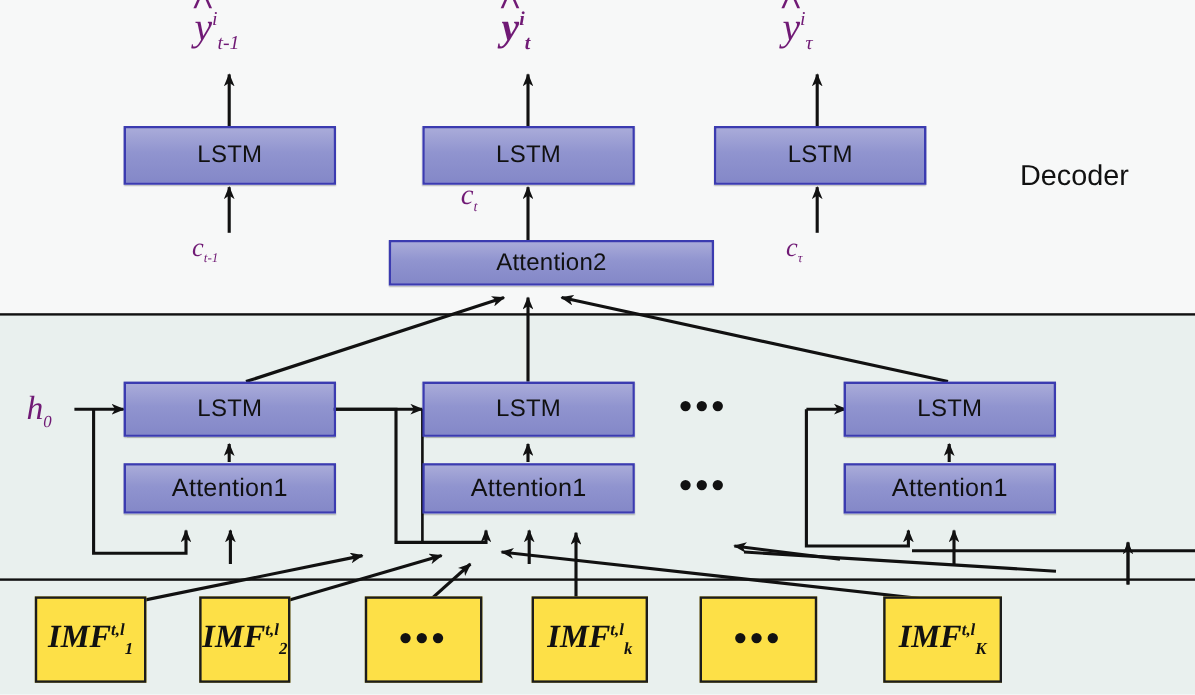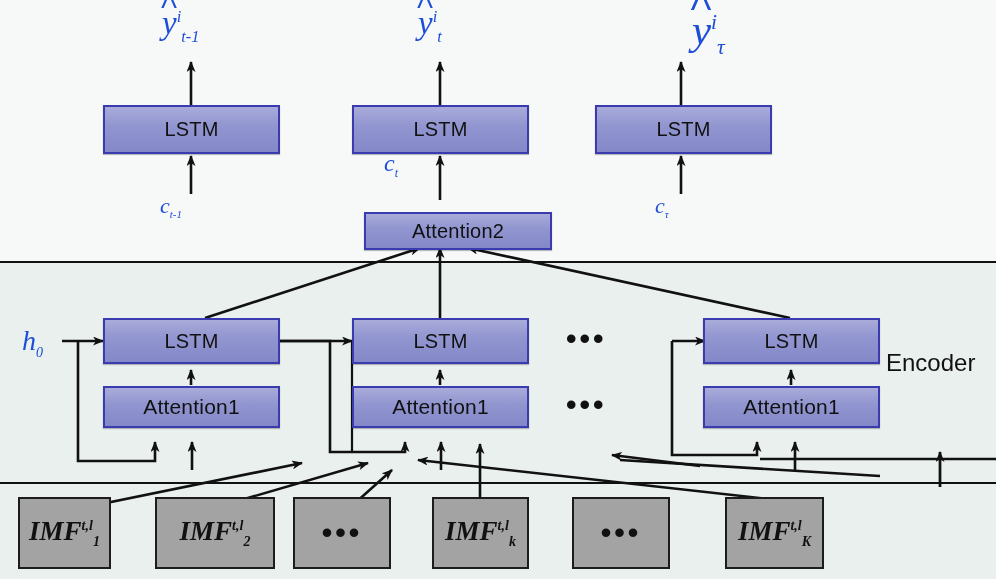--- a/index.html
+++ b/index.html
@@ -45,43 +45,44 @@
     letter-spacing: 0.2px;
     box-shadow: 0 1px 1px rgba(0,0,0,0.25);
   }
   .pbox.small { font-size: 21px; }
 
   
   .wbox {
     position: absolute;
     box-sizing: border-box;
     border: 2px solid #1c1c1c;
-    background: #a3a3a3;
+    background: #fde047;
     display: flex;
     align-items: center;
     justify-content: center;
     color: #111;
+    margin-left: 11px;
   }
   .imf {
     font-family: "Liberation Serif", serif;
     font-style: italic;
     font-weight: 700;
     font-size: 27px;
     white-space: nowrap;
   }
   .imf sup { font-size: 0.52em; font-style: italic; vertical-align: super; }
   .imf sub { font-size: 0.52em; font-style: italic; vertical-align: sub; }
   .dots-box { font-size: 30px; letter-spacing: 3px; color: #111; font-weight: 700;}
 
   
   .math {
     position: absolute;
     font-family: "Liberation Serif", serif;
     font-style: italic;
-    color: #1d4ed8;
+    color: #701a75;
     white-space: nowrap;
   }
   .math .hat {
     position: relative;
     display: inline-block;
   }
   .math .hat::before {
     content: "^";
     position: absolute;
     left: 50%;
@@ -186,72 +187,72 @@
     </g>
     <g stroke="#111" stroke-width="2.2" fill="none">
       <path d="M352,341 L352,452"></path>
       <path d="M940,452 L940,487"></path>
     </g>
   </svg>
 
   <div class="math" style="left:162px; top:5px; font-size:33px;">
     <span class="hat">y</span><sup>i</sup><sub>t-1</sub>
   </div>
-  <div class="math" style="left:418px; top:5px; font-size:33px;">
+  <div class="math" style="left:418px; top:5px; font-size:33px;font-weight:bold;">
     <span class="hat">y</span><sup>i</sup><sub>t</sub>
   </div>
-  <div class="math" style="left:692px; top:5px; font-size:43px;">
+  <div class="math" style="left:652px; top:5px; font-size:33px;">
     <span class="hat">y</span><sup>i</sup><sub>τ</sub>
   </div>
 
   <div class="pbox" style="left:103px; top:105px; width:177px; height:49px;">LSTM</div>
   <div class="pbox" style="left:352px; top:105px; width:177px; height:49px;">LSTM</div>
   <div class="pbox" style="left:595px; top:105px; width:177px; height:49px;">LSTM</div>
 
   <div class="math" style="left:160px; top:193px; font-size:22px;">
     <span>c</span><sub>t-1</sub>
   </div>
   <div class="math" style="left:384px; top:150px; font-size:24px;">
     <span>c</span><sub>t</sub>
   </div>
   <div class="math" style="left:655px; top:193px; font-size:22px;">
     <span>c</span><sub>τ</sub>
   </div>
 
-  <div class="pbox" style="left:324px; top:212px; width:188px; height:38px;margin-left:40px;">Attention2</div>
+  <div class="pbox" style="left:324px; top:200px; width:271px; height:38px;">Attention2</div>
 
   <div class="math" style="left:22px; top:325px; font-size:28px;">
     <span>h</span><sub>0</sub>
   </div>
 
   <div class="pbox" style="left:103px; top:318px; width:177px; height:46px;">LSTM</div>
   <div class="pbox" style="left:352px; top:318px; width:177px; height:46px;">LSTM</div>
   <div class="pbox" style="left:703px; top:318px; width:177px; height:46px;">LSTM</div>
 
   <div class="pbox small" style="left:103px; top:386px; width:177px; height:42px;">Attention1</div>
   <div class="pbox small" style="left:352px; top:386px; width:177px; height:42px;">Attention1</div>
   <div class="pbox small" style="left:703px; top:386px; width:177px; height:42px;">Attention1</div>
 
   <div class="ellipsis" style="left:566px; top:322px;">•••</div>
   <div class="ellipsis" style="left:566px; top:388px;">•••</div>
 
   <div class="wbox" style="left:18px; top:497px; width:93px; height:72px;">
     <span class="imf"><span>IMF</span><sup>t,l</sup><sub>1</sub></span>
   </div>
-  <div class="wbox" style="left:155px; top:497px; width:120px; height:72px;">
+  <div class="wbox" style="left:155px; top:497px; width:76px; height:72px;">
     <span class="imf"><span>IMF</span><sup>t,l</sup><sub>2</sub></span>
   </div>
   <div class="wbox" style="left:293px; top:497px; width:98px; height:72px;">
     <span class="dots-box">•••</span>
   </div>
   <div class="wbox" style="left:432px; top:497px; width:97px; height:72px;">
     <span class="imf"><span>IMF</span><sup>t,l</sup><sub>k</sub></span>
   </div>
   <div class="wbox" style="left:572px; top:497px; width:98px; height:72px;">
     <span class="dots-box">•••</span>
   </div>
   <div class="wbox" style="left:725px; top:497px; width:99px; height:72px;">
     <span class="imf"><span>IMF</span><sup>t,l</sup><sub>K</sub></span>
   </div>
 
-  <div class="side-label" style="left:886px; top:350px;">Encoder</div>
+  <div class="side-label" style="left:850px; top:134px;">Decoder</div>
 
 </div>
 
 </body></html>

